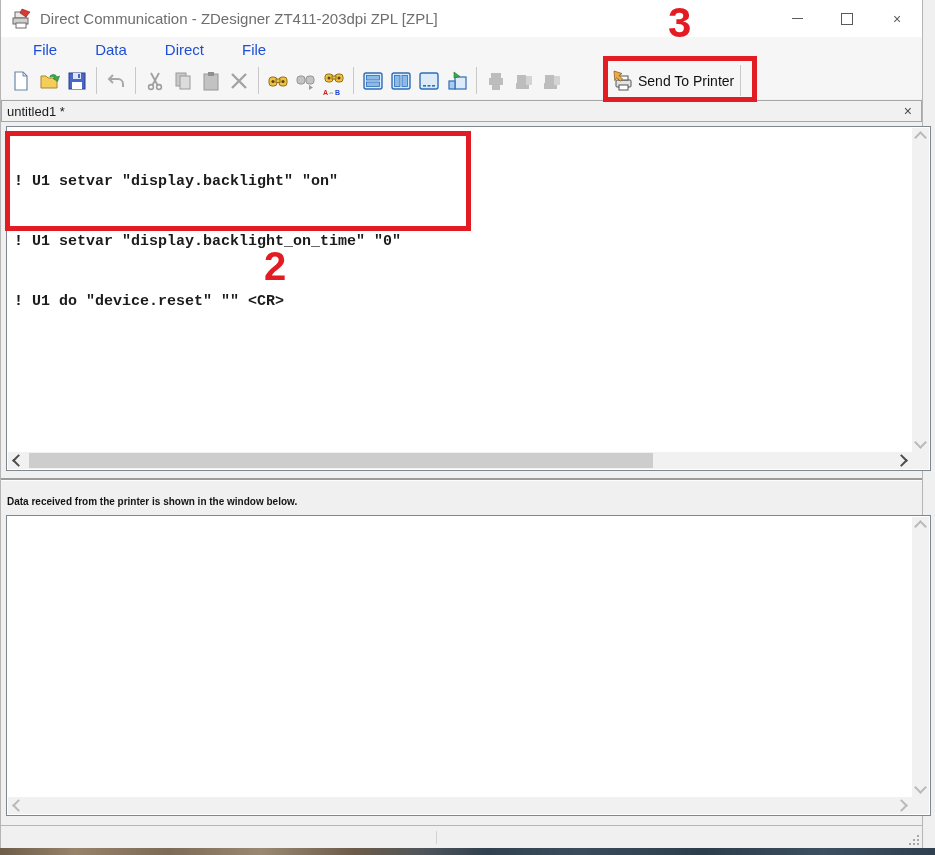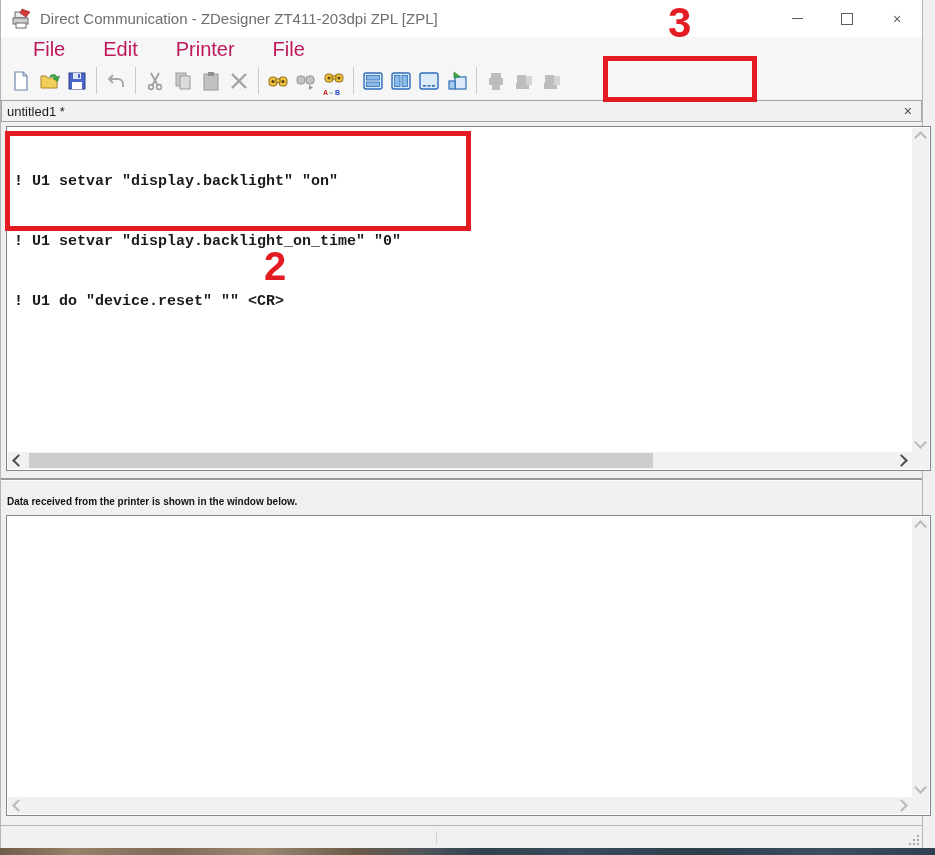--- a/index.html
+++ b/index.html
@@ -10,21 +10,21 @@
   .titlebar{position:absolute;left:0;top:0;right:0;height:37px;background:#ffffff;display:flex;align-items:center;}
   .appicon{width:24px;height:24px;margin:0 7px 0 8px;flex:0 0 auto;}
   .title-text{font-size:15px;color:#6e6e6e;white-space:nowrap;}
   .win-ctrls{margin-left:auto;display:flex;height:100%;}
   .wbtn{width:50px;height:100%;display:flex;align-items:center;justify-content:center;color:#5a5a5a;}
   .min-glyph{width:11px;height:1px;background:#5a5a5a;}
   .max-glyph{width:10px;height:10px;border:1px solid #5a5a5a;}
   .close-glyph{font-size:14px;line-height:1;}
   
   .menubar{position:absolute;left:0;top:37px;right:0;height:25px;background:#f6f6f6;display:flex;align-items:center;padding-left:13px;}
-  .menu-item{font-size:20px;color:#be185d;padding:2px 19px;cursor:default;}
+  .menu-item{font-size:15px;color:#1d4ed8;padding:2px 19px;cursor:default;}
   
   .toolbar{position:absolute;left:0;top:62px;right:0;height:37px;background:#f6f6f6;display:flex;align-items:center;padding-left:6px;box-sizing:border-box;}
   .tbtn{width:28px;height:30px;display:flex;align-items:center;justify-content:center;flex:0 0 auto;position:relative;}
   .tbtn svg{display:block;}
   .tsep{width:1px;height:27px;background:#c9c9c9;margin:0 5px;flex:0 0 auto;}
   .send-btn{position:absolute;left:609px;top:3px;height:31px;display:flex;align-items:center;background:#f6f6f6;padding:0 6px 0 2px;border-right:1px solid #c9c9c9;}
   .send-btn .lbl{font-size:14px;color:#111;margin-left:4px;white-space:nowrap;}
   .ab-badge{position:absolute;left:3px;bottom:0;font-size:7px;font-weight:bold;line-height:7px;letter-spacing:0;}
   
   .tabbar{position:absolute;left:0;top:100px;right:0;height:22px;background:#f1f1f1;border:1px solid #a6a6a6;box-sizing:border-box;display:flex;align-items:center;}
@@ -90,22 +90,22 @@
           <span class="max-glyph"></span>
         </div>
       <div class="wbtn">
           <span class="close-glyph">×</span>
         </div>
     </div>
   </div>
 
   <div class="menubar">
     <span class="menu-item">File</span>
-    <span class="menu-item">Edit</span>
-    <span class="menu-item">Printer</span>
+    <span class="menu-item">Data</span>
+    <span class="menu-item">Direct</span>
     <span class="menu-item">File</span>
   </div>
 
   <div class="toolbar">
     <div class="tbtn">
       <svg width="22" height="22" viewBox="0 0 22 22">
         <path d="M5 2h8l4 4v14H5z" fill="#fff" stroke="#6b87a8" stroke-width="1.2"></path>
         <path d="M13 2v4h4z" fill="#dfe8f3" stroke="#6b87a8"></path>
       </svg>
     </div>
@@ -235,20 +235,29 @@
     </div>
     <div class="tbtn">
       <svg width="22" height="22" viewBox="0 0 22 22">
         <g fill="#bdbdbd">
             <rect x="4" y="5" width="9" height="10"></rect>
             <rect x="3" y="13" width="13" height="6"></rect>
           </g>
         <rect x="13" y="6" width="6" height="9" fill="#d4d4d4"></rect>
       </svg>
     </div>
+    <div class="send-btn">
+      <svg width="22" height="24" viewBox="0 0 22 24">
+        <rect x="4" y="11" width="15" height="7" rx="1" fill="#e3e3e3" stroke="#555"></rect>
+        <rect x="7" y="7" width="9" height="4" fill="#fafafa" stroke="#555"></rect>
+        <rect x="7" y="16" width="9" height="5" fill="#ffffff" stroke="#555"></rect>
+        <path d="M2 2l8 2.5-3 2 3.5 3.5-2.2 2.2-3.5-3.5-2 3z" fill="#efa93f" stroke="#7d541c" stroke-width="0.7"></path>
+      </svg>
+      <span class="lbl">Send To Printer</span>
+    </div>
   </div>
 
   <div class="tabbar">
     <span class="tab-title">untitled1 *</span>
     <span class="tab-close">×</span>
   </div>
 
   <div class="panel" id="editor-panel">
     <div class="code" id="editor-code">
       <div>! U1 setvar "display.backlight" "on"</div>

